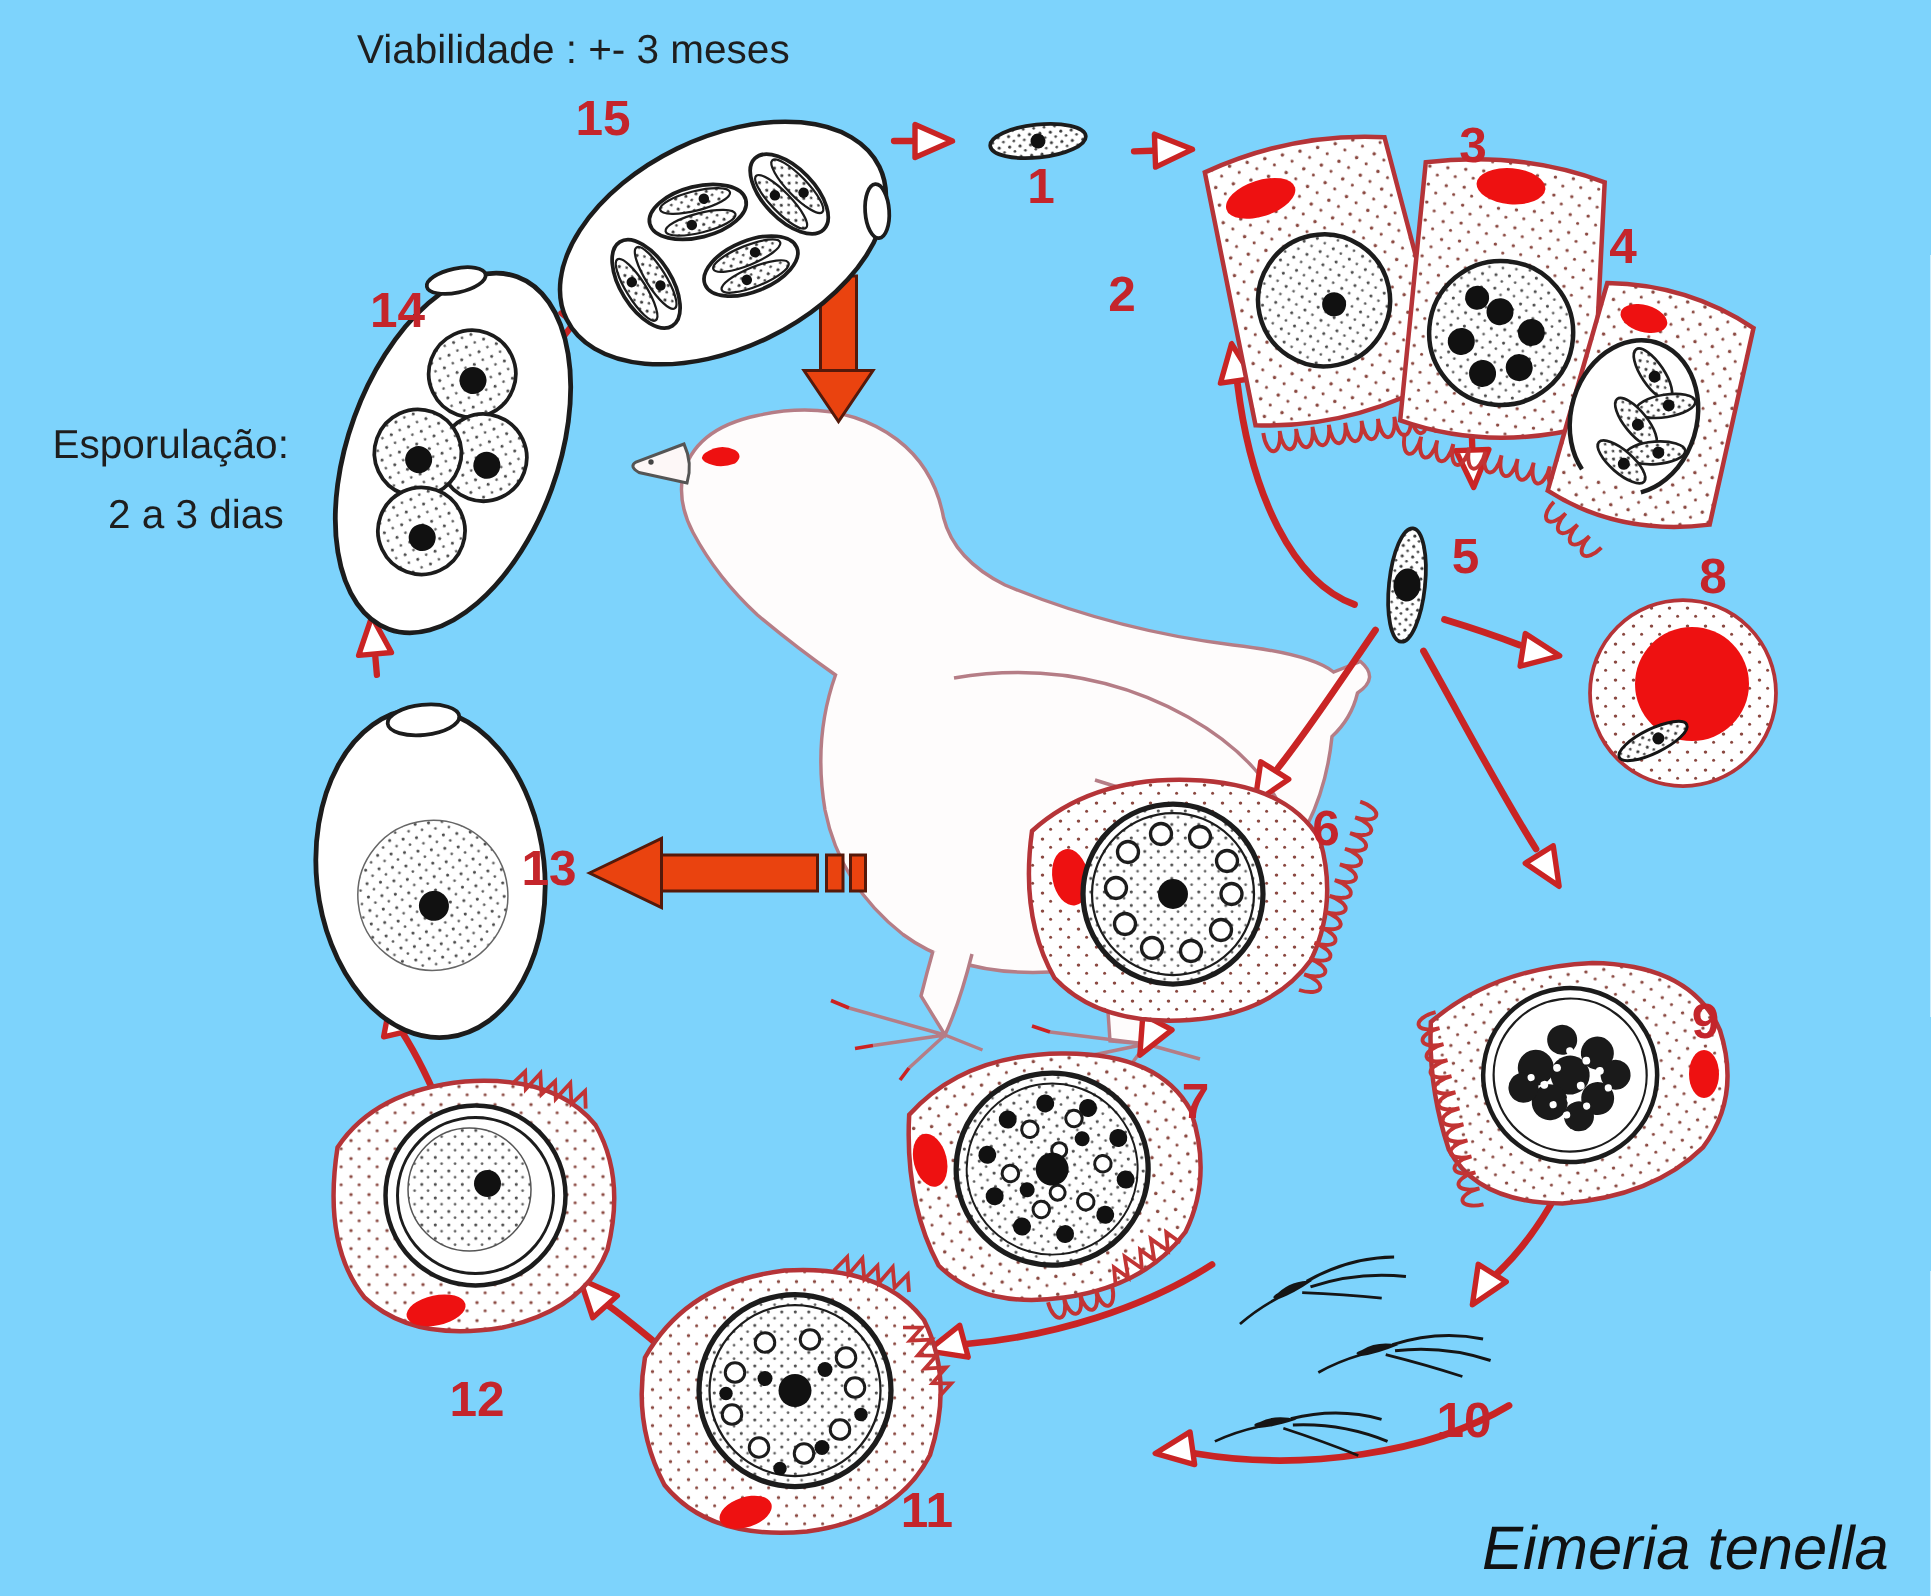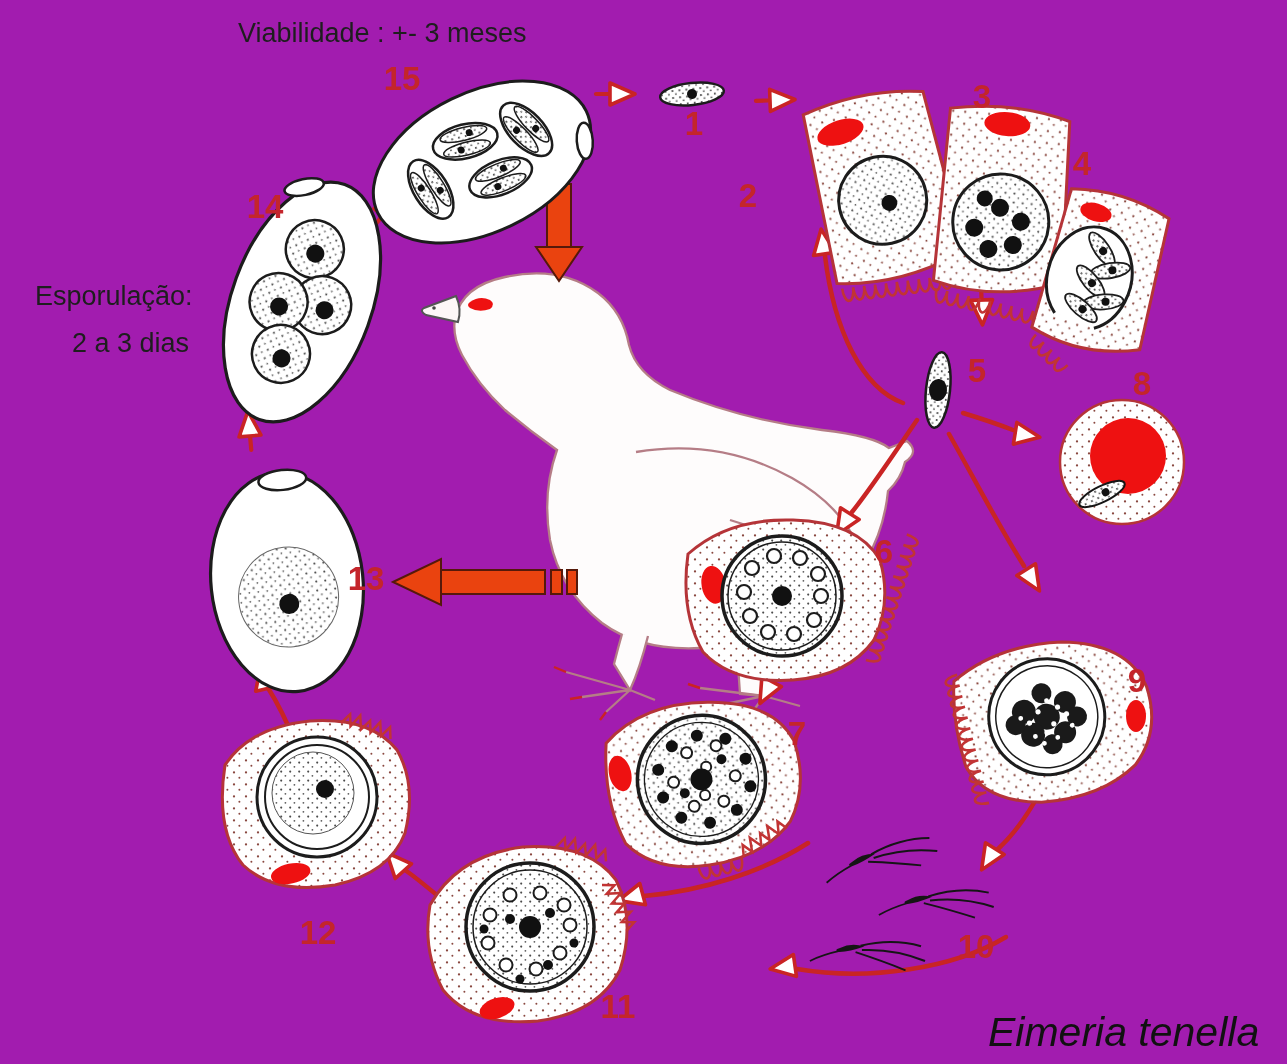--- a/index.html
+++ b/index.html
@@ -1,16 +1,16 @@
 <!DOCTYPE html>
 <html><head>
 <meta charset="utf-8">
 <style>
   html,body{margin:0;padding:0;background:#ffffff;}
-  #stage-area{position:relative;width:1287px;height:1064px;background:#a21caf;overflow:hidden;
+  #stage-area{position:relative;width:1287px;height:1064px;background:#7dd3fc;overflow:hidden;
     font-family:"Liberation Sans", sans-serif;}
   svg{position:absolute;left:0;top:0;}
   text.cap{font-family:"Liberation Sans",sans-serif;font-size:27px;fill:#1e1e1e;}
   text.num{font-family:"Liberation Sans",sans-serif;font-size:33px;font-weight:700;fill:#c4252b;}
   text.species{font-family:"Liberation Sans",sans-serif;font-size:41px;font-style:italic;fill:#111111;}
 </style>
 </head>
 <body>
 
 <div id="stage-area">

